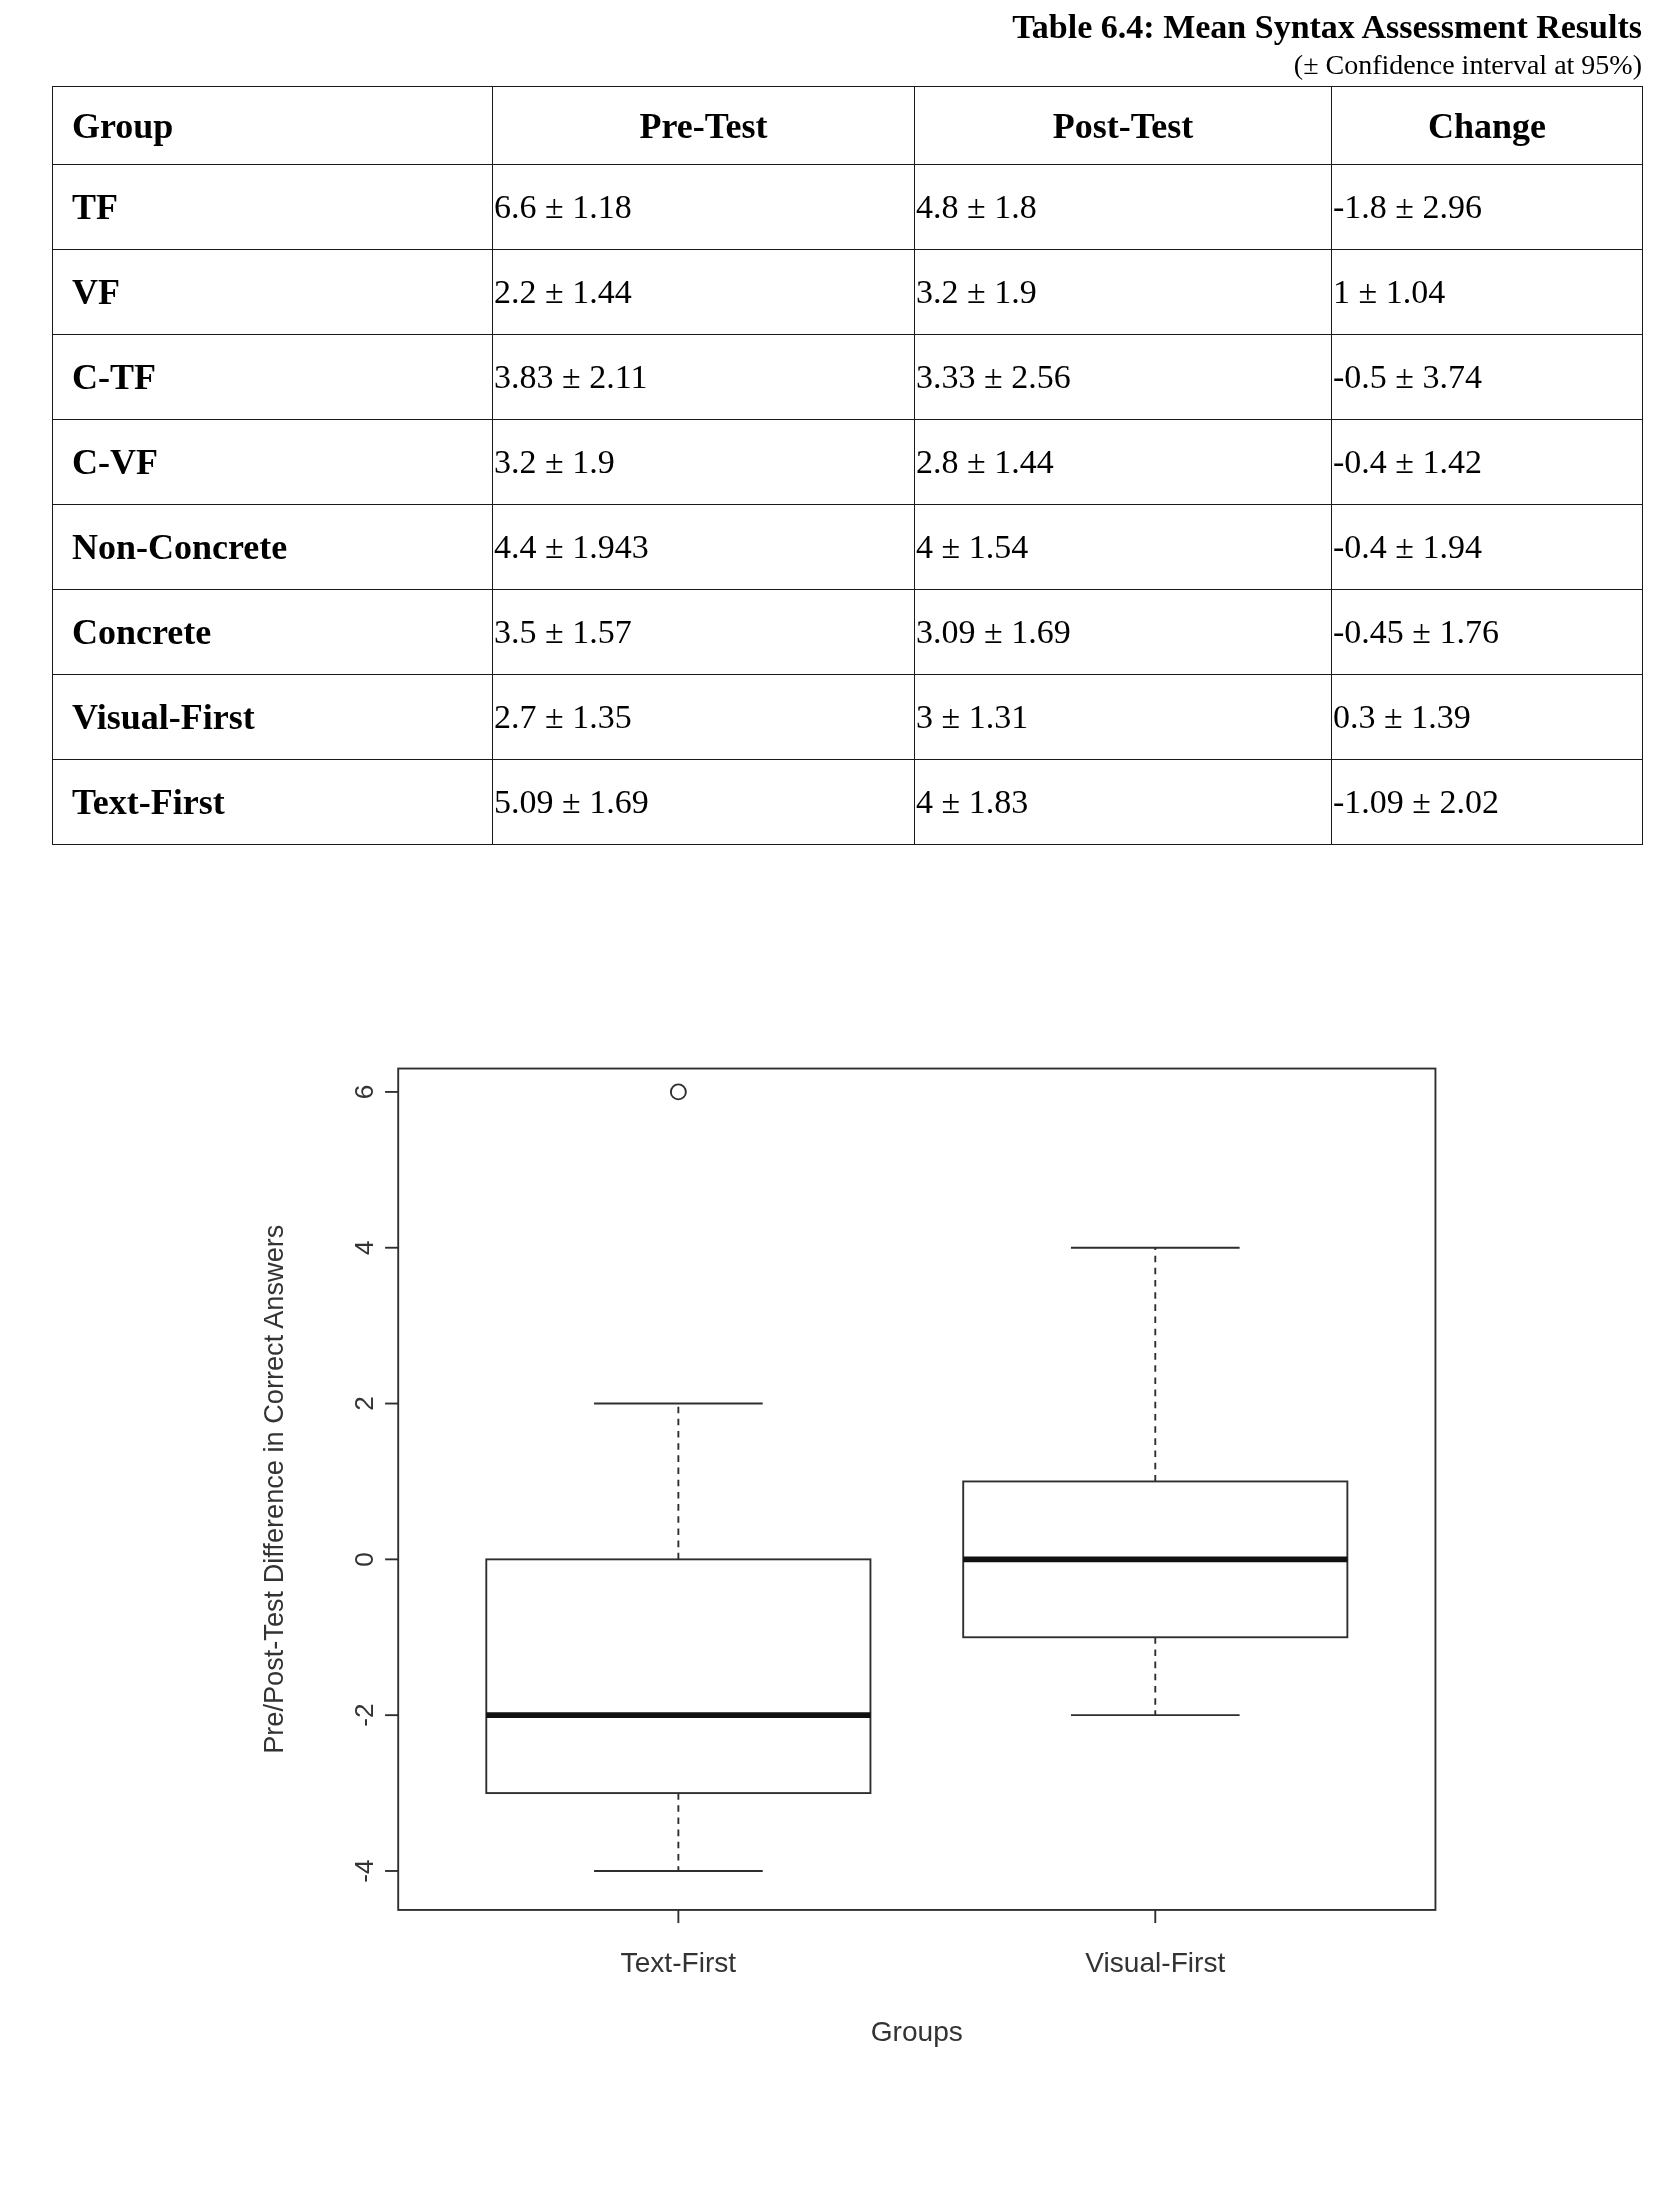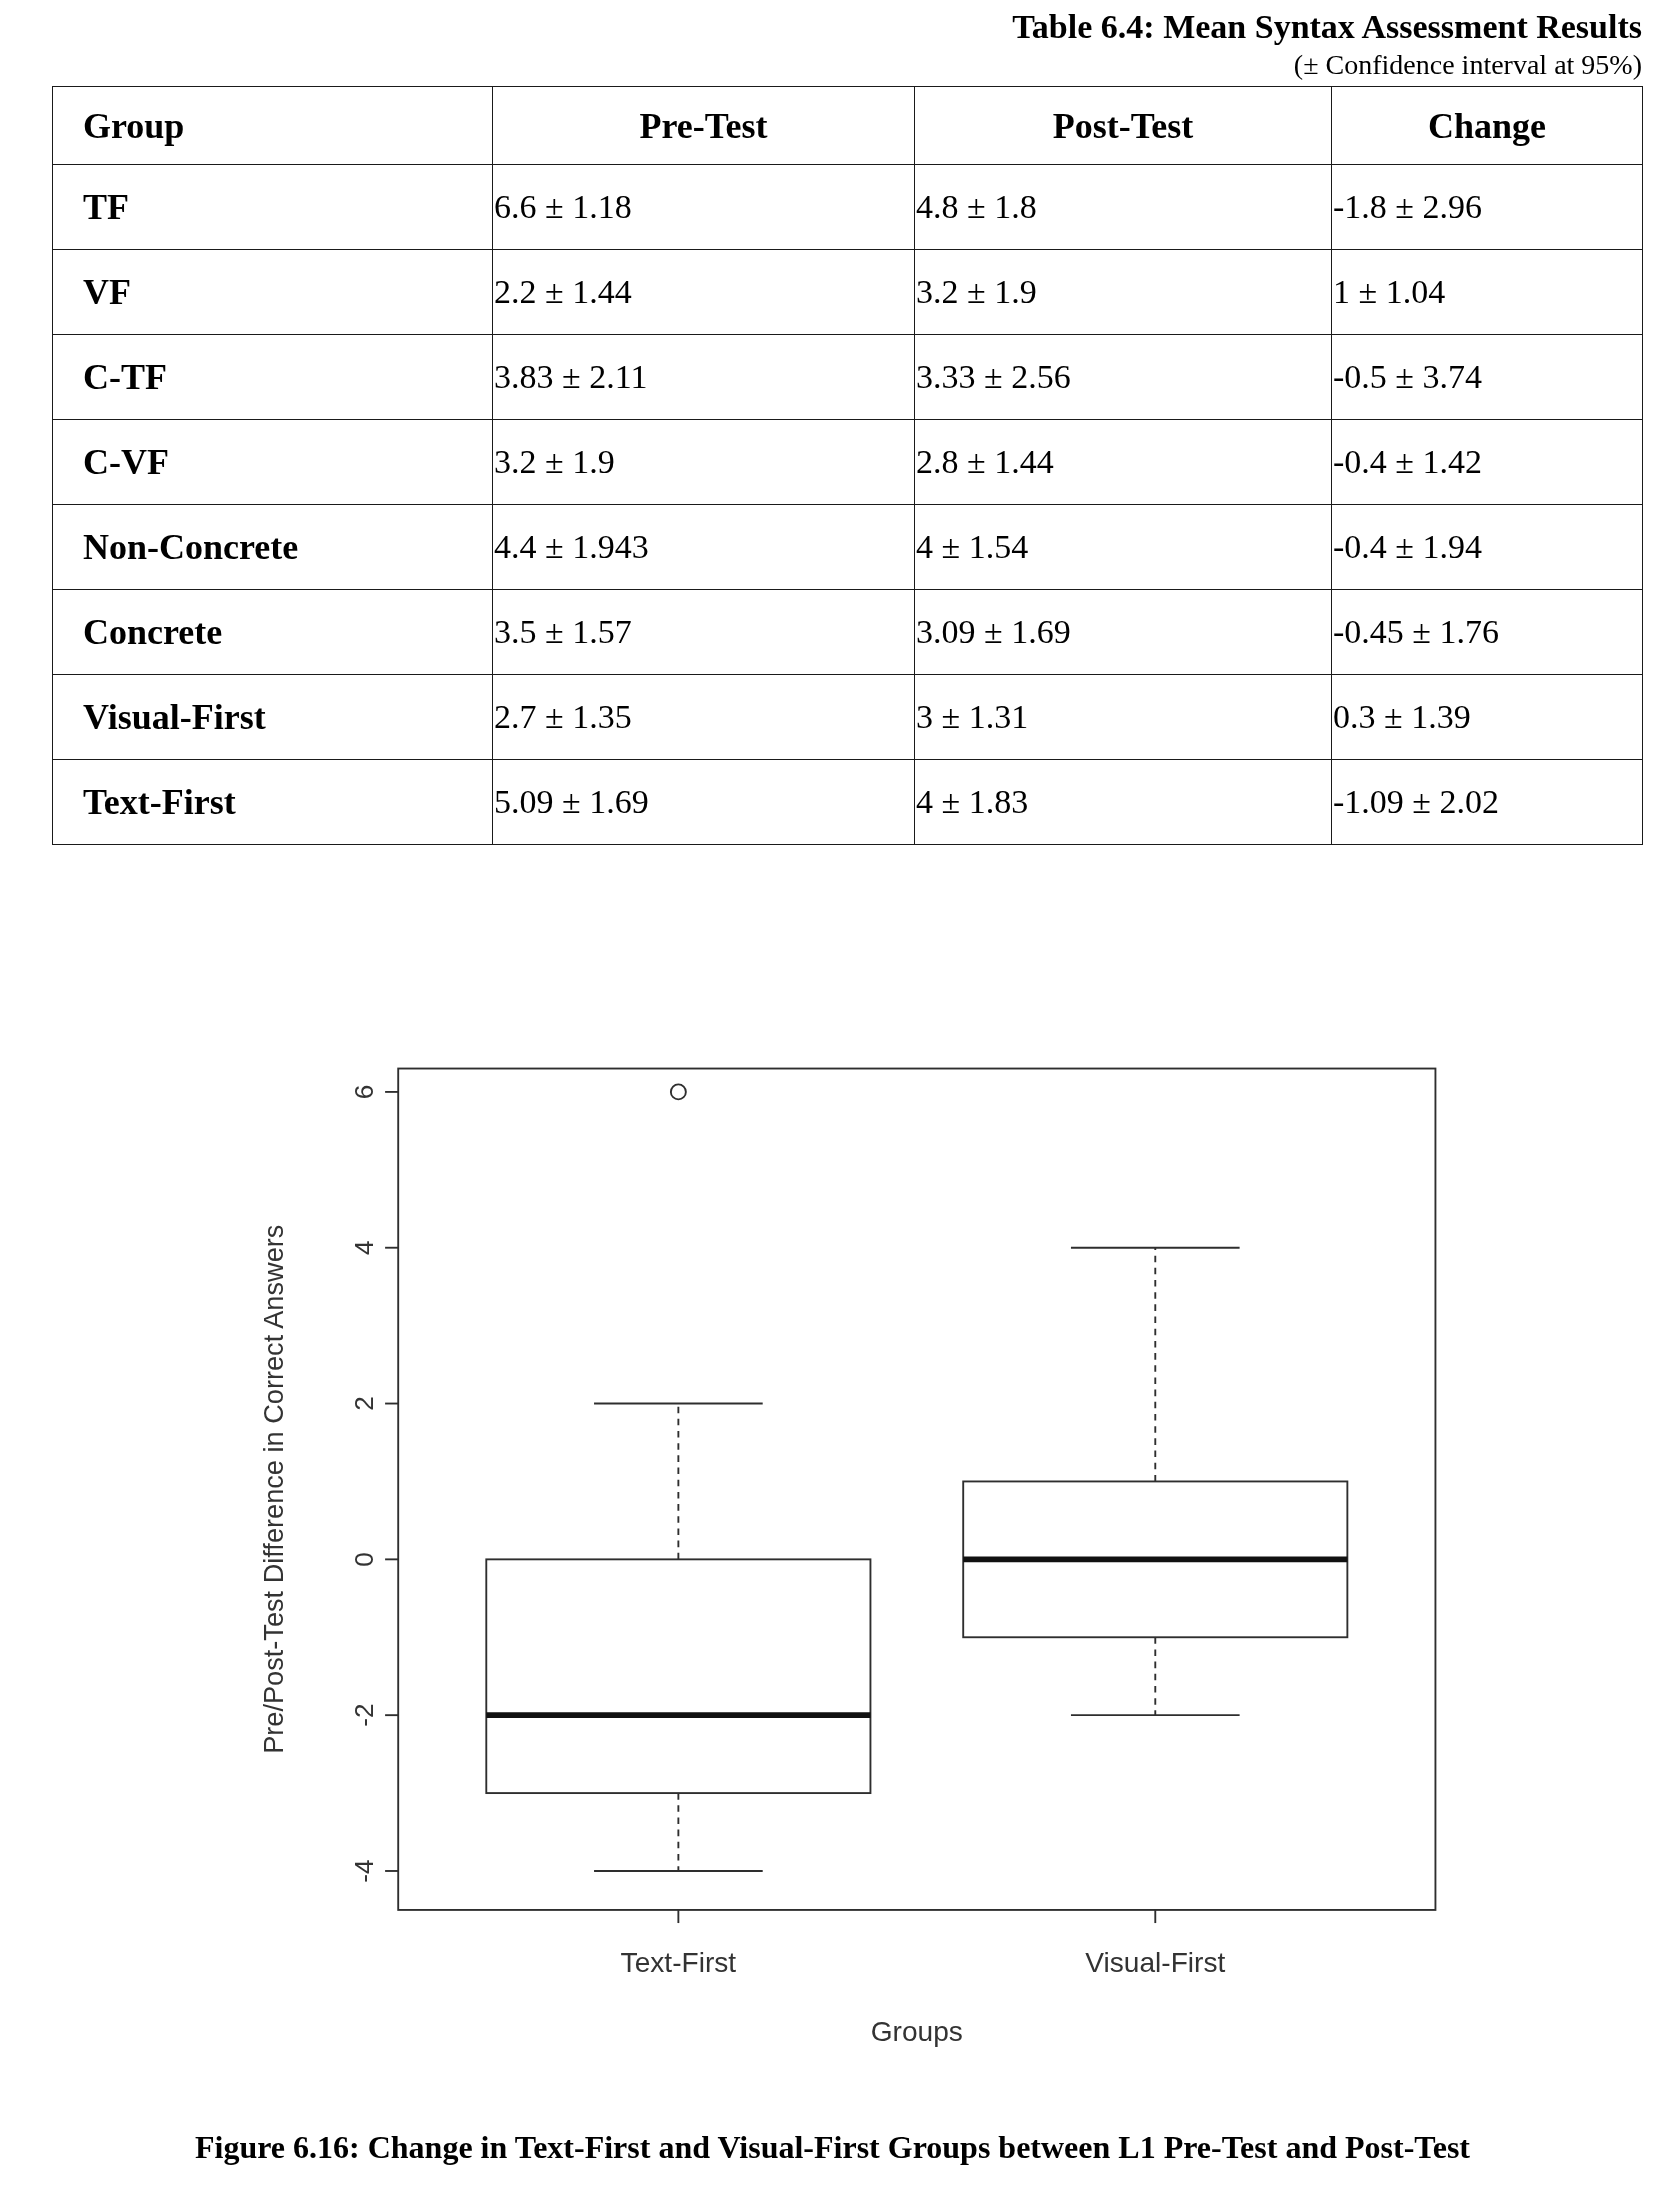--- a/index.html
+++ b/index.html
@@ -38,21 +38,21 @@
   }
   .results-table th {
     font-size: 36px; font-weight: bold;
     height: 75px; text-align: center;
   }
   .results-table td {
     font-size: 34px; text-align: left;
     height: 82px; font-weight: normal;
   }
   .results-table th.col-group, .results-table td.cell-group {
-    text-align: left; padding-left: 30px;
+    text-align: left; padding-left: 19px;
   }
   .results-table td.cell-group {
     font-weight: bold; font-size: 36px;
   }
   #boxplot-svg {
     position: absolute;
     left: 0; top: 1031px;
     width: 1665px; height: 1087px;
     font-family: "Liberation Sans", sans-serif;
   }
@@ -166,16 +166,15 @@
       <line x1="519" y1="730.1296296296297" x2="929" y2="730.1296296296297" stroke="#111111" stroke-width="6"></line>
       <circle cx="724" cy="64.94444444444443" r="8" fill="none" stroke="#2e2e2e" stroke-width="2"></circle>
       <line x1="1233" y1="480.6851851851851" x2="1233" y2="231.2407407407407" stroke="#2e2e2e" stroke-width="2" stroke-dasharray="7 6"></line>
       <line x1="1233" y1="646.9814814814814" x2="1233" y2="730.1296296296297" stroke="#2e2e2e" stroke-width="2" stroke-dasharray="7 6"></line>
       <line x1="1143" y1="231.2407407407407" x2="1323" y2="231.2407407407407" stroke="#2e2e2e" stroke-width="2"></line>
       <line x1="1143" y1="730.1296296296297" x2="1323" y2="730.1296296296297" stroke="#2e2e2e" stroke-width="2"></line>
       <rect x="1028" y="480.6851851851851" width="410" height="166.2962962962963" fill="#ffffff" stroke="#2e2e2e" stroke-width="2"></rect>
       <line x1="1028" y1="563.8333333333333" x2="1438" y2="563.8333333333333" stroke="#111111" stroke-width="6"></line>
     </svg>
 
-  <div class="fig-caption">Figure 6.16: Change in Text-First and Visual-First Groups between L1 Pre-Test and Post-Test</div>
 
 </div>
 
 
 </body></html>

